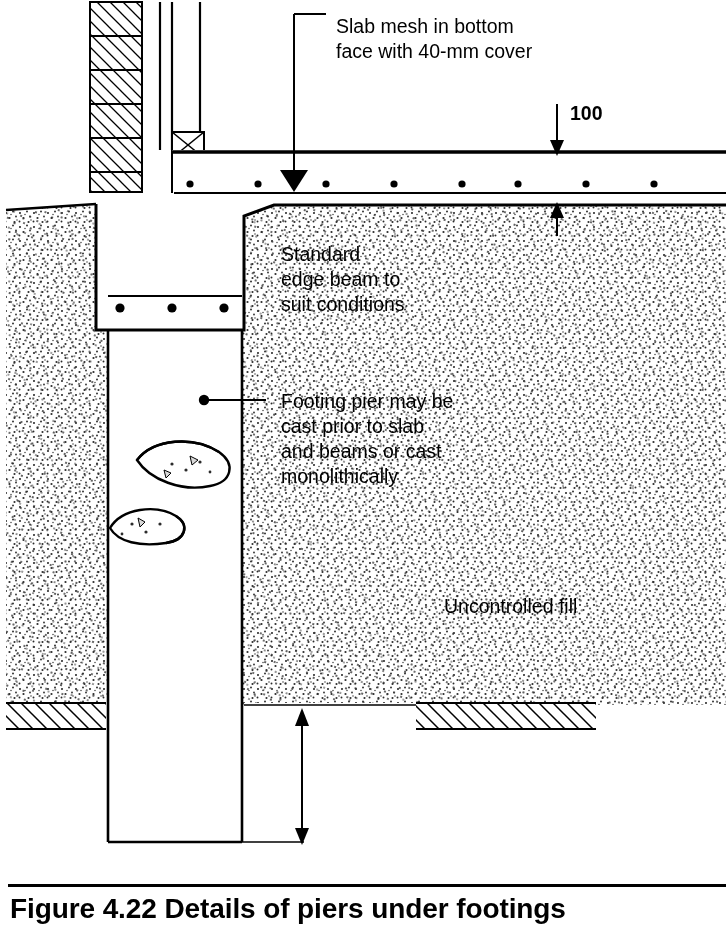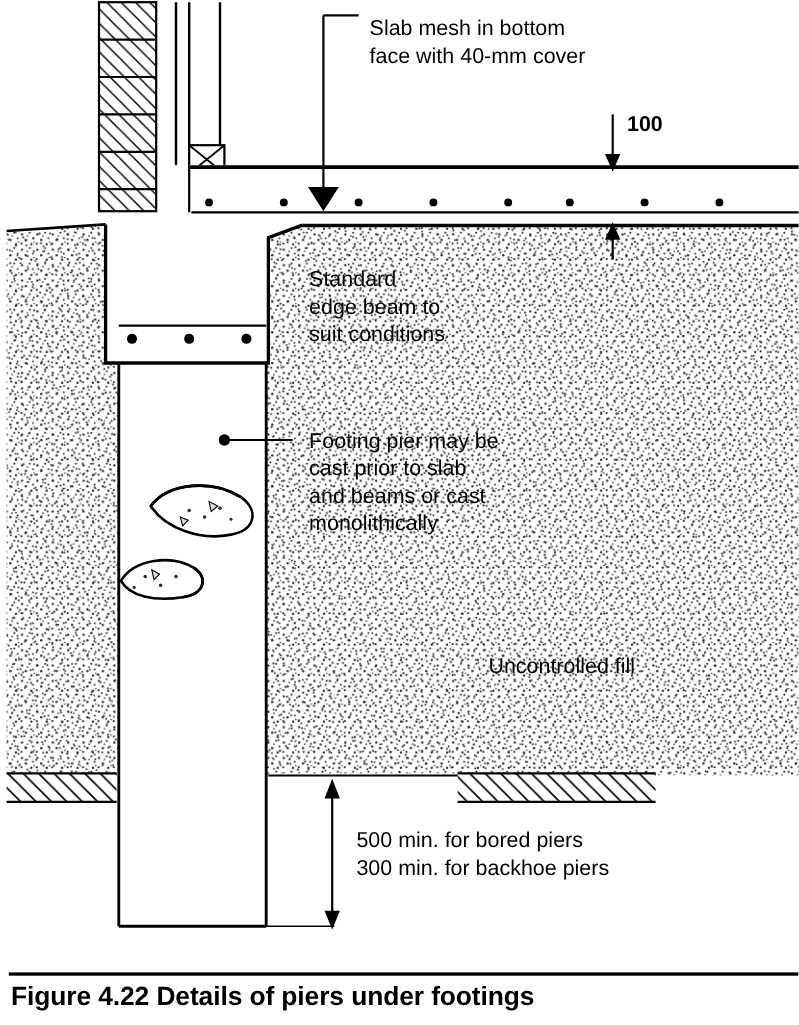--- a/index.html
+++ b/index.html
@@ -32,21 +32,21 @@
     font-size: 19.5px;
     line-height: 25px;
     color: #000;
     white-space: pre;
     font-family: "Liberation Sans", sans-serif;
   }
   .caption {
     position: absolute;
     left: 6px;
     top: 893px;
-    font-size: 24px;
+    font-size: 28px;
     font-weight: bold;
     letter-spacing: -0.1px;
     font-family: "Liberation Sans", sans-serif;
     white-space: pre;
   }
   .cap-rule {
     position: absolute;
     left: 4px;
     top: 884px;
     width: 718px;
@@ -224,19 +224,17 @@
 cast prior to slab
 and beams or cast
 monolithically</div>
 
   <div class="lbl" style="left:277px; top:242px;">Standard
 edge beam to
 suit conditions</div>
 
   <div class="lbl" style="left:440px; top:583px;margin-top:11px;">Uncontrolled fill</div>
 
-  <div class="lbl" style="left:320px; top:752px;">500 min. for bored piers
-300 min. for backhoe piers</div>
 
   <div class="cap-rule"></div>
   <div class="caption">Figure 4.22 Details of piers under footings</div>
 
 </div>
 
 </body></html>

